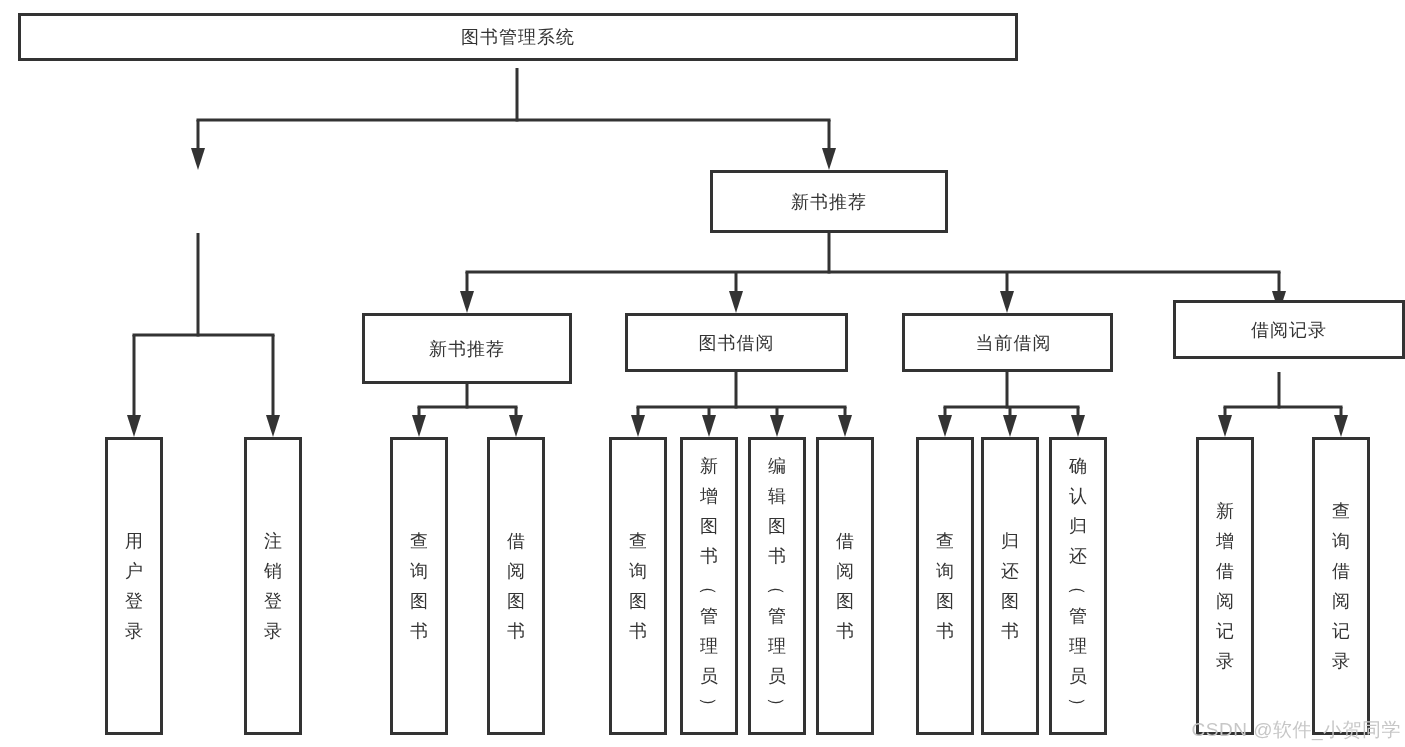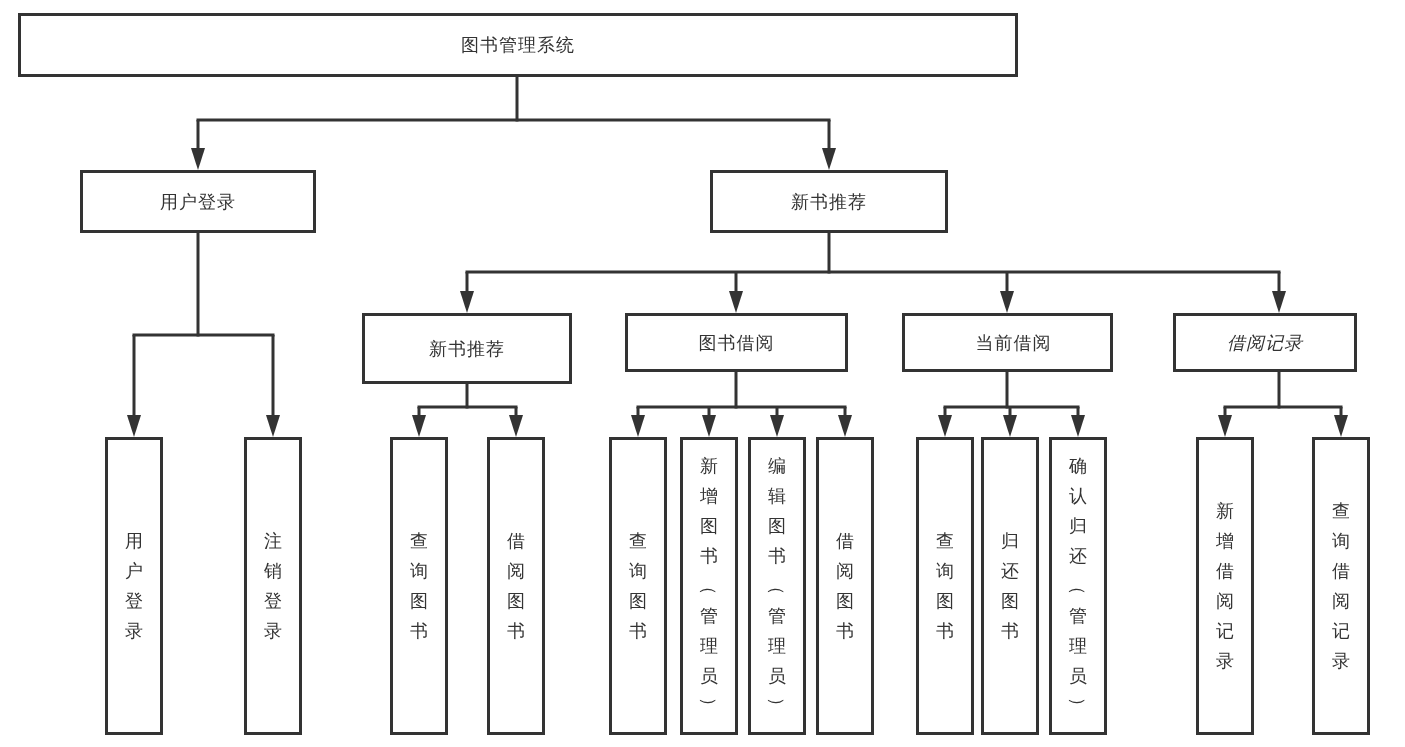--- a/index.html
+++ b/index.html
@@ -104,41 +104,38 @@
     <g>
       <line x1="1279" y1="372" x2="1279" y2="408.5"></line>
       <line x1="1223.5" y1="407" x2="1342.5" y2="407"></line>
       <line x1="1225" y1="407" x2="1225" y2="418"></line>
       <polygon points="1225,437 1218,415 1232,415"></polygon>
       <line x1="1341" y1="407" x2="1341" y2="418"></line>
       <polygon points="1341,437 1334,415 1348,415"></polygon>
     </g>
   </svg>
 
-  <div class="hbox" style="left:18px;top:13px;width:1000px;height:64px;">
+  <div class="hbox" style="left:18px;top:13px;width:1000px;height:48px;">
     <span>图书管理系统</span>
   </div>
 
-  <div class="hbox" style="left:80px;top:170px;width:236px;height:63px;">
-    <span>用户登录</span>
-  </div>
   <div class="hbox" style="left:710px;top:170px;width:238px;height:63px;">
     <span>新书推荐</span>
   </div>
 
   <div class="hbox" style="left:362px;top:313px;width:210px;height:71px;">
     <span>新书推荐</span>
   </div>
   <div class="hbox" style="left:625px;top:313px;width:223px;height:59px;">
     <span>图书借阅</span>
   </div>
   <div class="hbox" style="left:902px;top:313px;width:211px;height:59px;padding-left:12px;">
     <span>当前借阅</span>
   </div>
-  <div class="hbox" style="left:1173px;top:313px;width:184px;height:59px;font-style:italic;">
+  <div class="hbox" style="left:1173px;top:300px;width:232px;height:59px;">
     <span>借阅记录</span>
   </div>
 
   <div class="vbox" style="left:105px;">
     <span class="vtext"><span>用</span><span>户</span><span>登</span><span>录</span></span>
   </div>
   <div class="vbox" style="left:244px;">
     <span class="vtext"><span>注</span><span>销</span><span>登</span><span>录</span></span>
   </div>
 
@@ -172,13 +169,14 @@
     <span class="vtext"><span>确</span><span>认</span><span>归</span><span>还</span><span class="rot">（</span><span>管</span><span>理</span><span>员</span><span class="rot">）</span></span>
   </div>
 
   <div class="vbox" style="left:1196px;">
     <span class="vtext"><span>新</span><span>增</span><span>借</span><span>阅</span><span>记</span><span>录</span></span>
   </div>
   <div class="vbox" style="left:1312px;">
     <span class="vtext"><span>查</span><span>询</span><span>借</span><span>阅</span><span>记</span><span>录</span></span>
   </div>
 
+  <div id="watermark">CSDN @软件_小贺同学</div>
 </div>
 
 </body></html>

